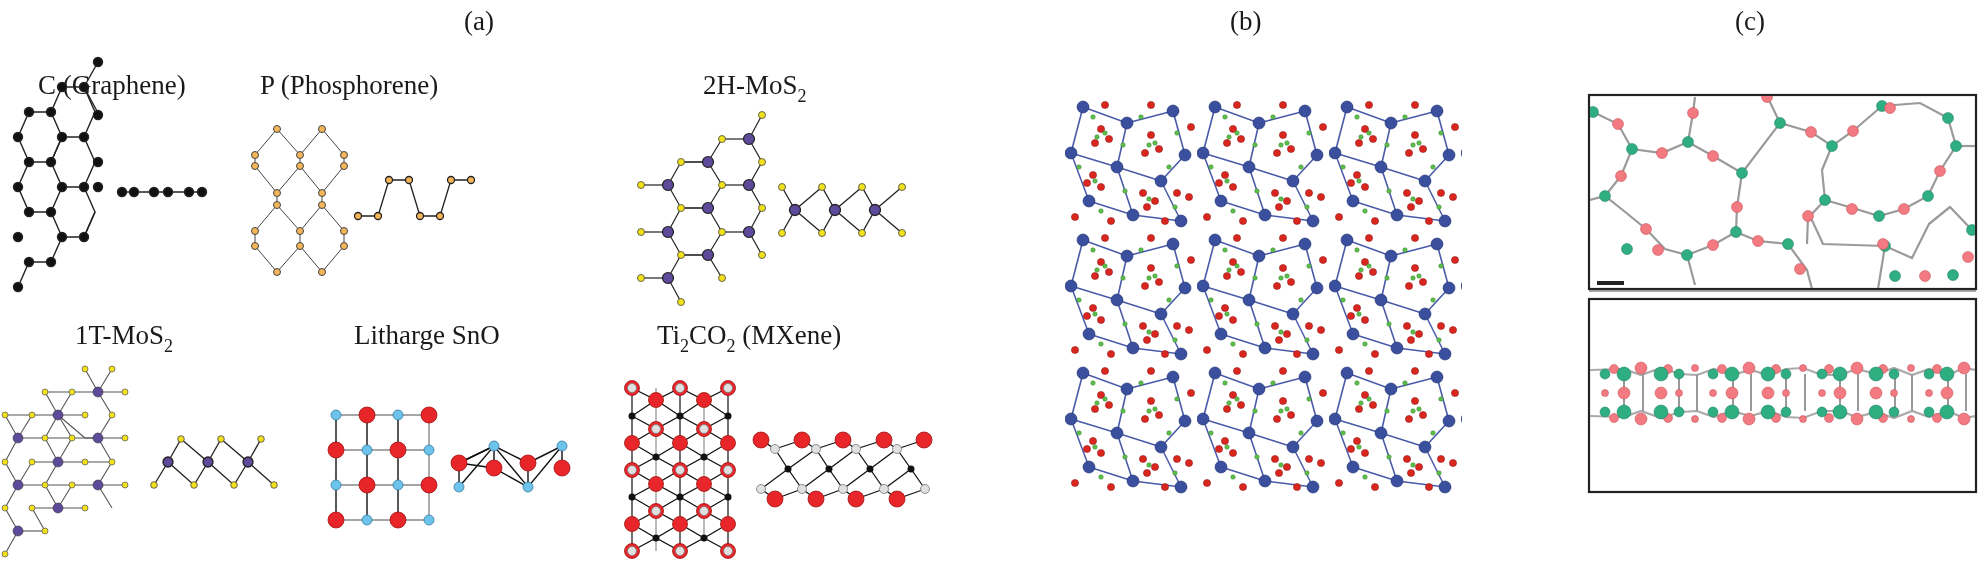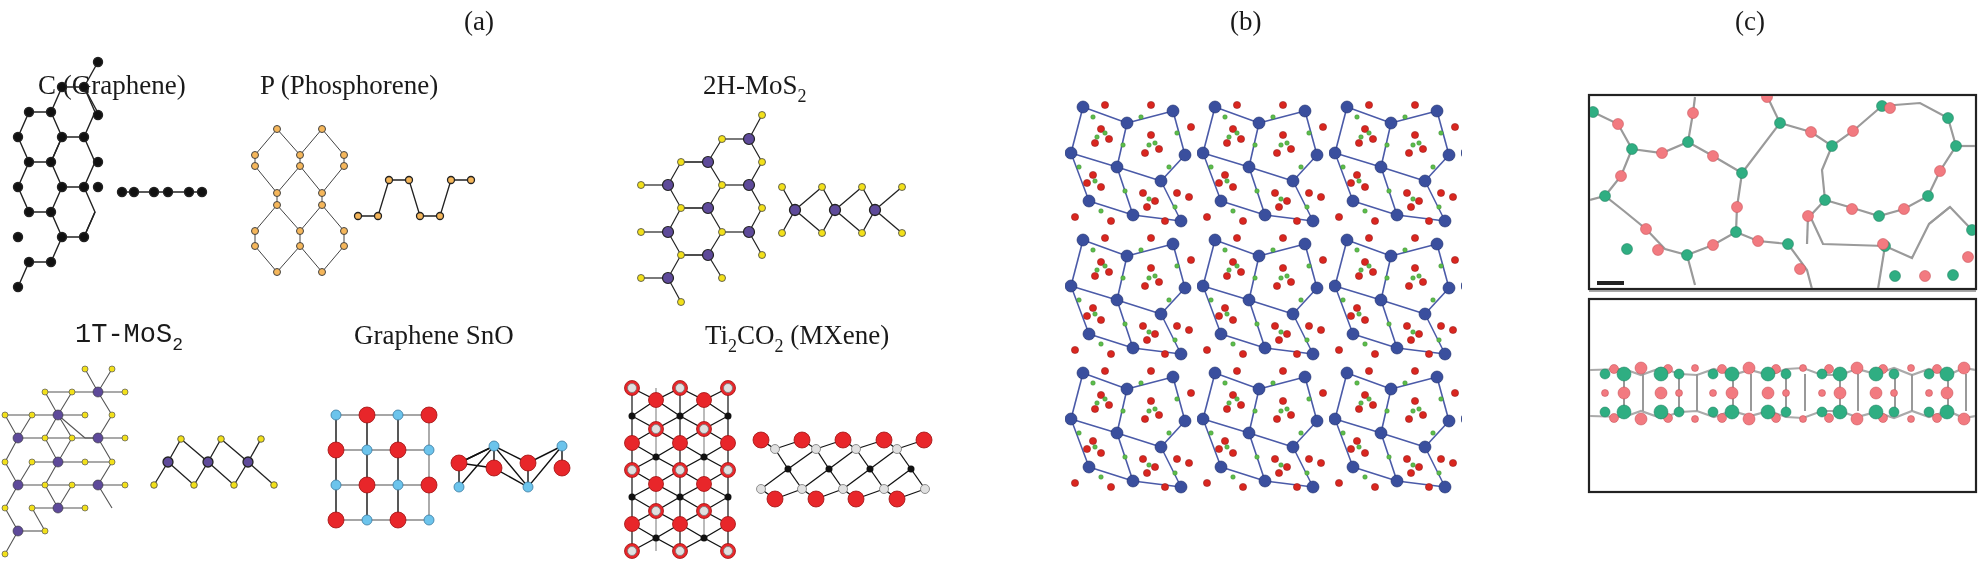--- a/index.html
+++ b/index.html
@@ -15,23 +15,23 @@
 </head>
 <body>
 
 <div class="panel-lbl" style="left:464px; top:6px;">(a)</div>
 <div class="panel-lbl" style="left:1230px; top:6px;">(b)</div>
 <div class="panel-lbl" style="left:1735px; top:6px;">(c)</div>
 
 <div class="lbl" style="left:38px; top:70px;">C (Graphene)</div>
 <div class="lbl" style="left:260px; top:70px;">P (Phosphorene)</div>
 <div class="lbl" style="left:703px; top:70px;"><span>2H-MoS</span><span class="sub">2</span></div>
-<div class="lbl" style="left:75px; top:320px;font-family:Liberation Mono, monospace;"><span>1T-MoS</span><span class="sub">2</span></div>
-<div class="lbl" style="left:354px; top:320px;">Graphene SnO</div>
-<div class="lbl" style="left:657px; top:320px;margin-left:48px;"><span>Ti</span><span class="sub">2</span><span>CO</span><span class="sub">2</span><span> (MXene)</span></div>
+<div class="lbl" style="left:75px; top:320px;"><span>1T-MoS</span><span class="sub">2</span></div>
+<div class="lbl" style="left:354px; top:320px;">Litharge SnO</div>
+<div class="lbl" style="left:657px; top:320px;"><span>Ti</span><span class="sub">2</span><span>CO</span><span class="sub">2</span><span> (MXene)</span></div>
 
 <div class="boxlbl" style="left:1596px; top:96px;">c</div>
 <div class="boxlbl" style="left:1597px; top:300px;">f</div>
 <div class="scale" style="left:1596px; top:252px;">1.42 Å</div>
 
 <svg class="fig" width="1979" height="562" viewBox="0 0 1979 562">
 
   <g stroke="#222" stroke-width="1.4" fill="#111">
     <g fill="none">
       <polyline points="18,287 29,262 51,262 62,237 51,212 29,212 18,187 29,162 51,162 62,137 84,137 95,112 84,87 62,87 51,112 29,112 18,137 29,162"></polyline>

